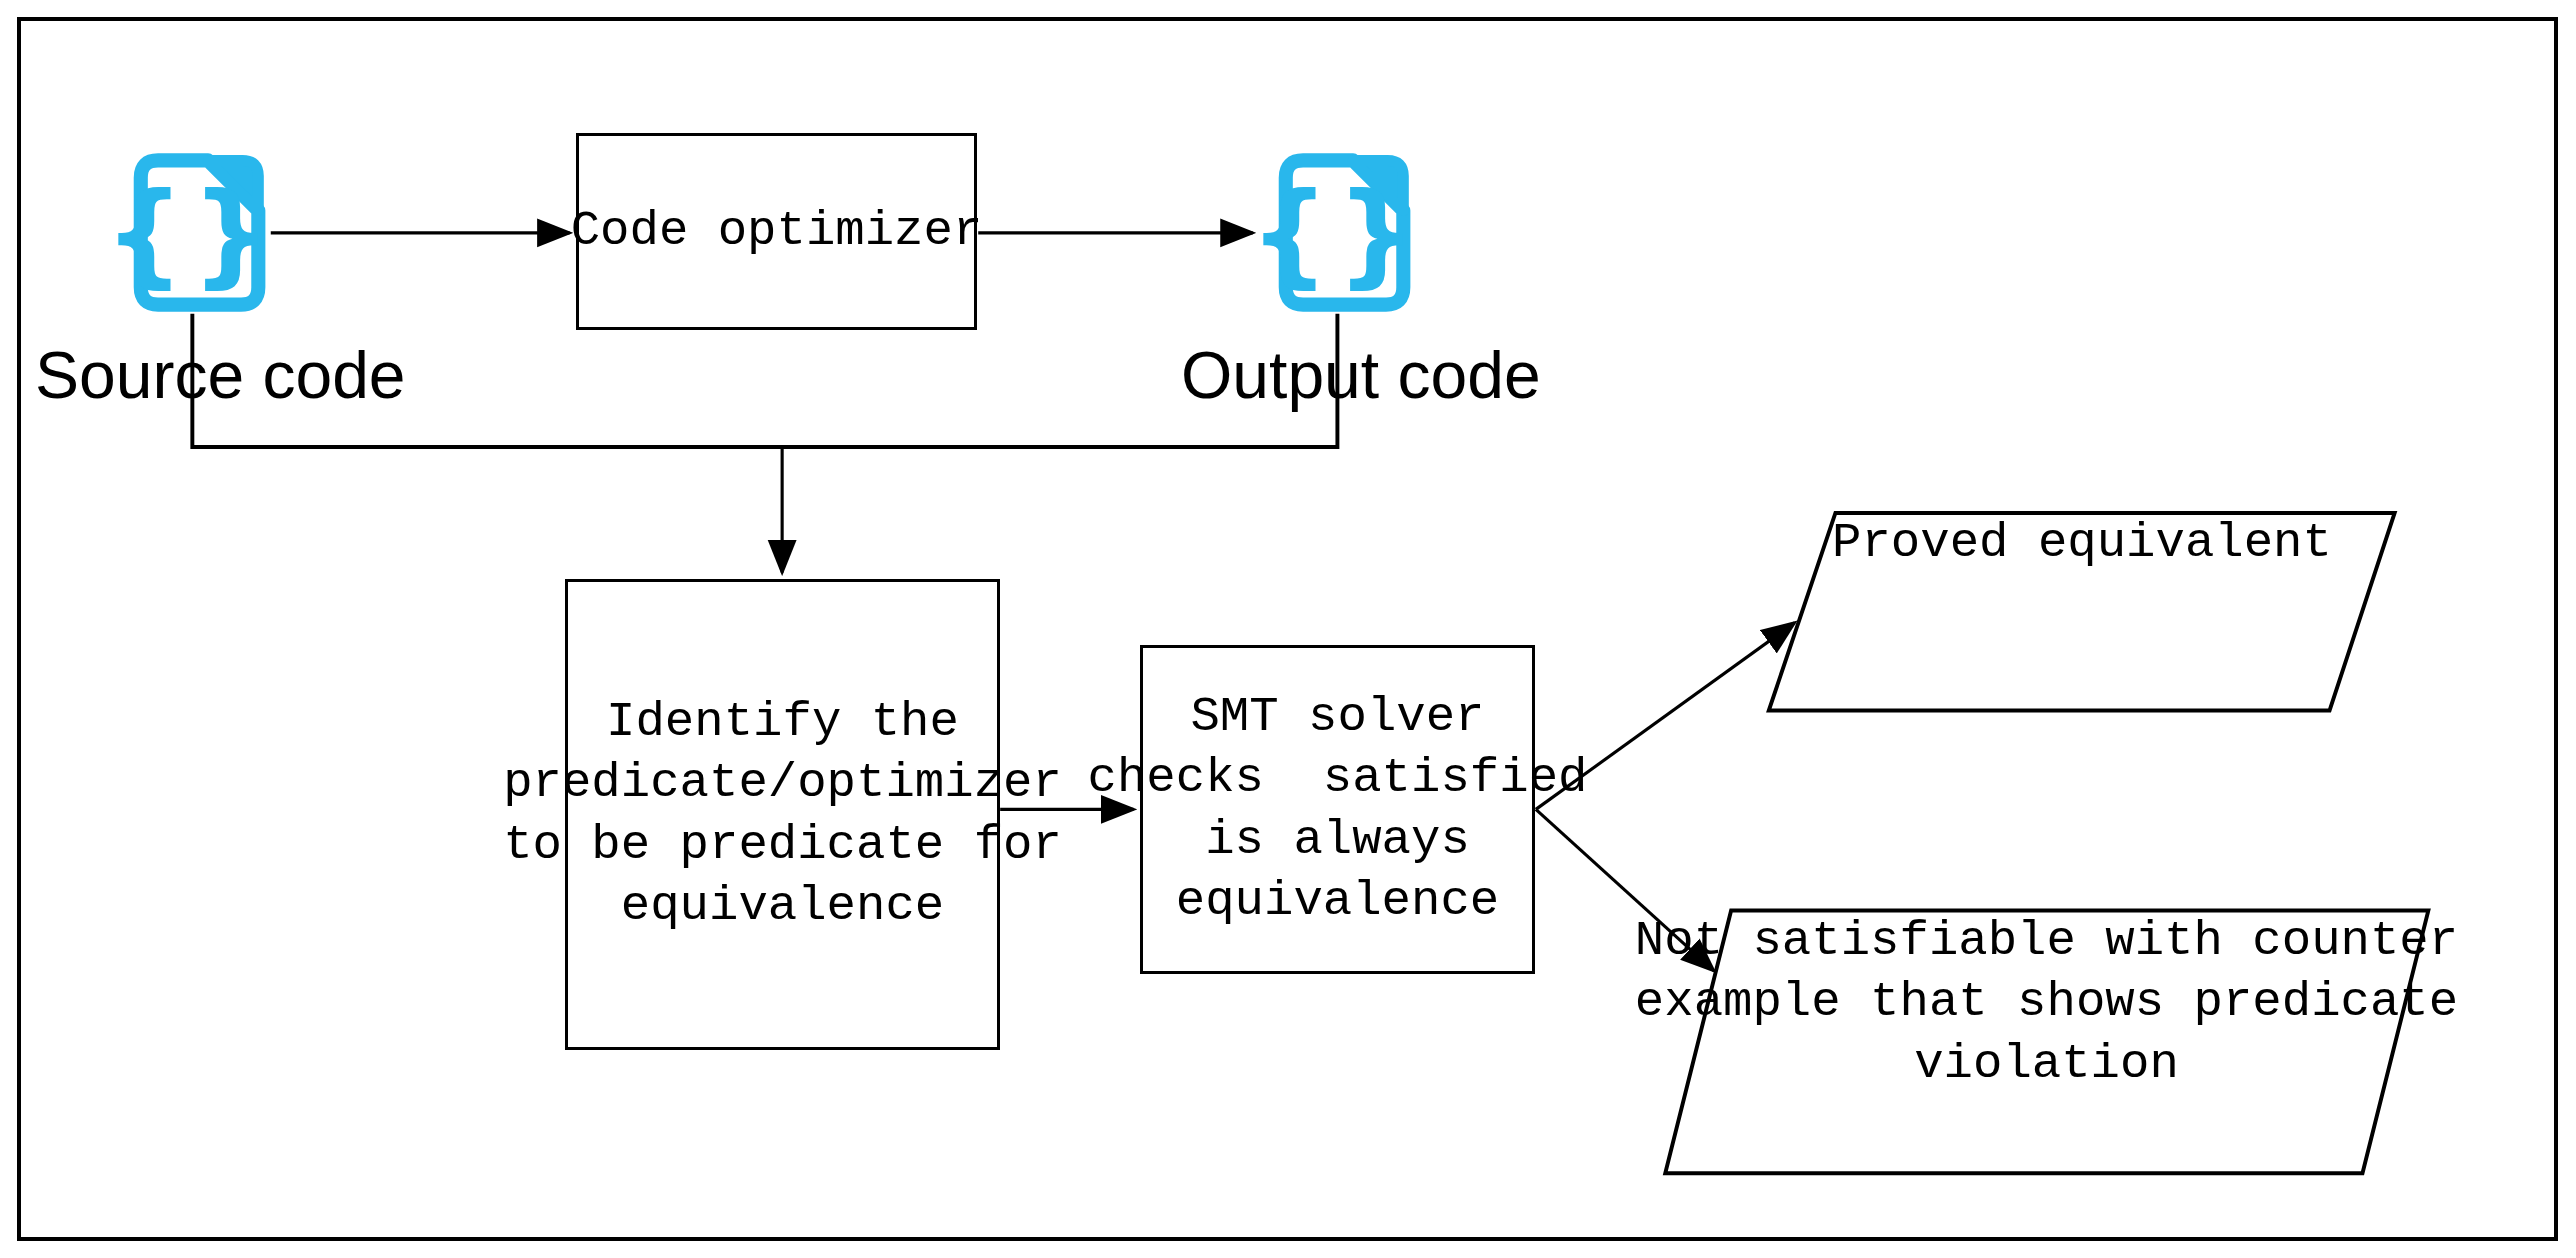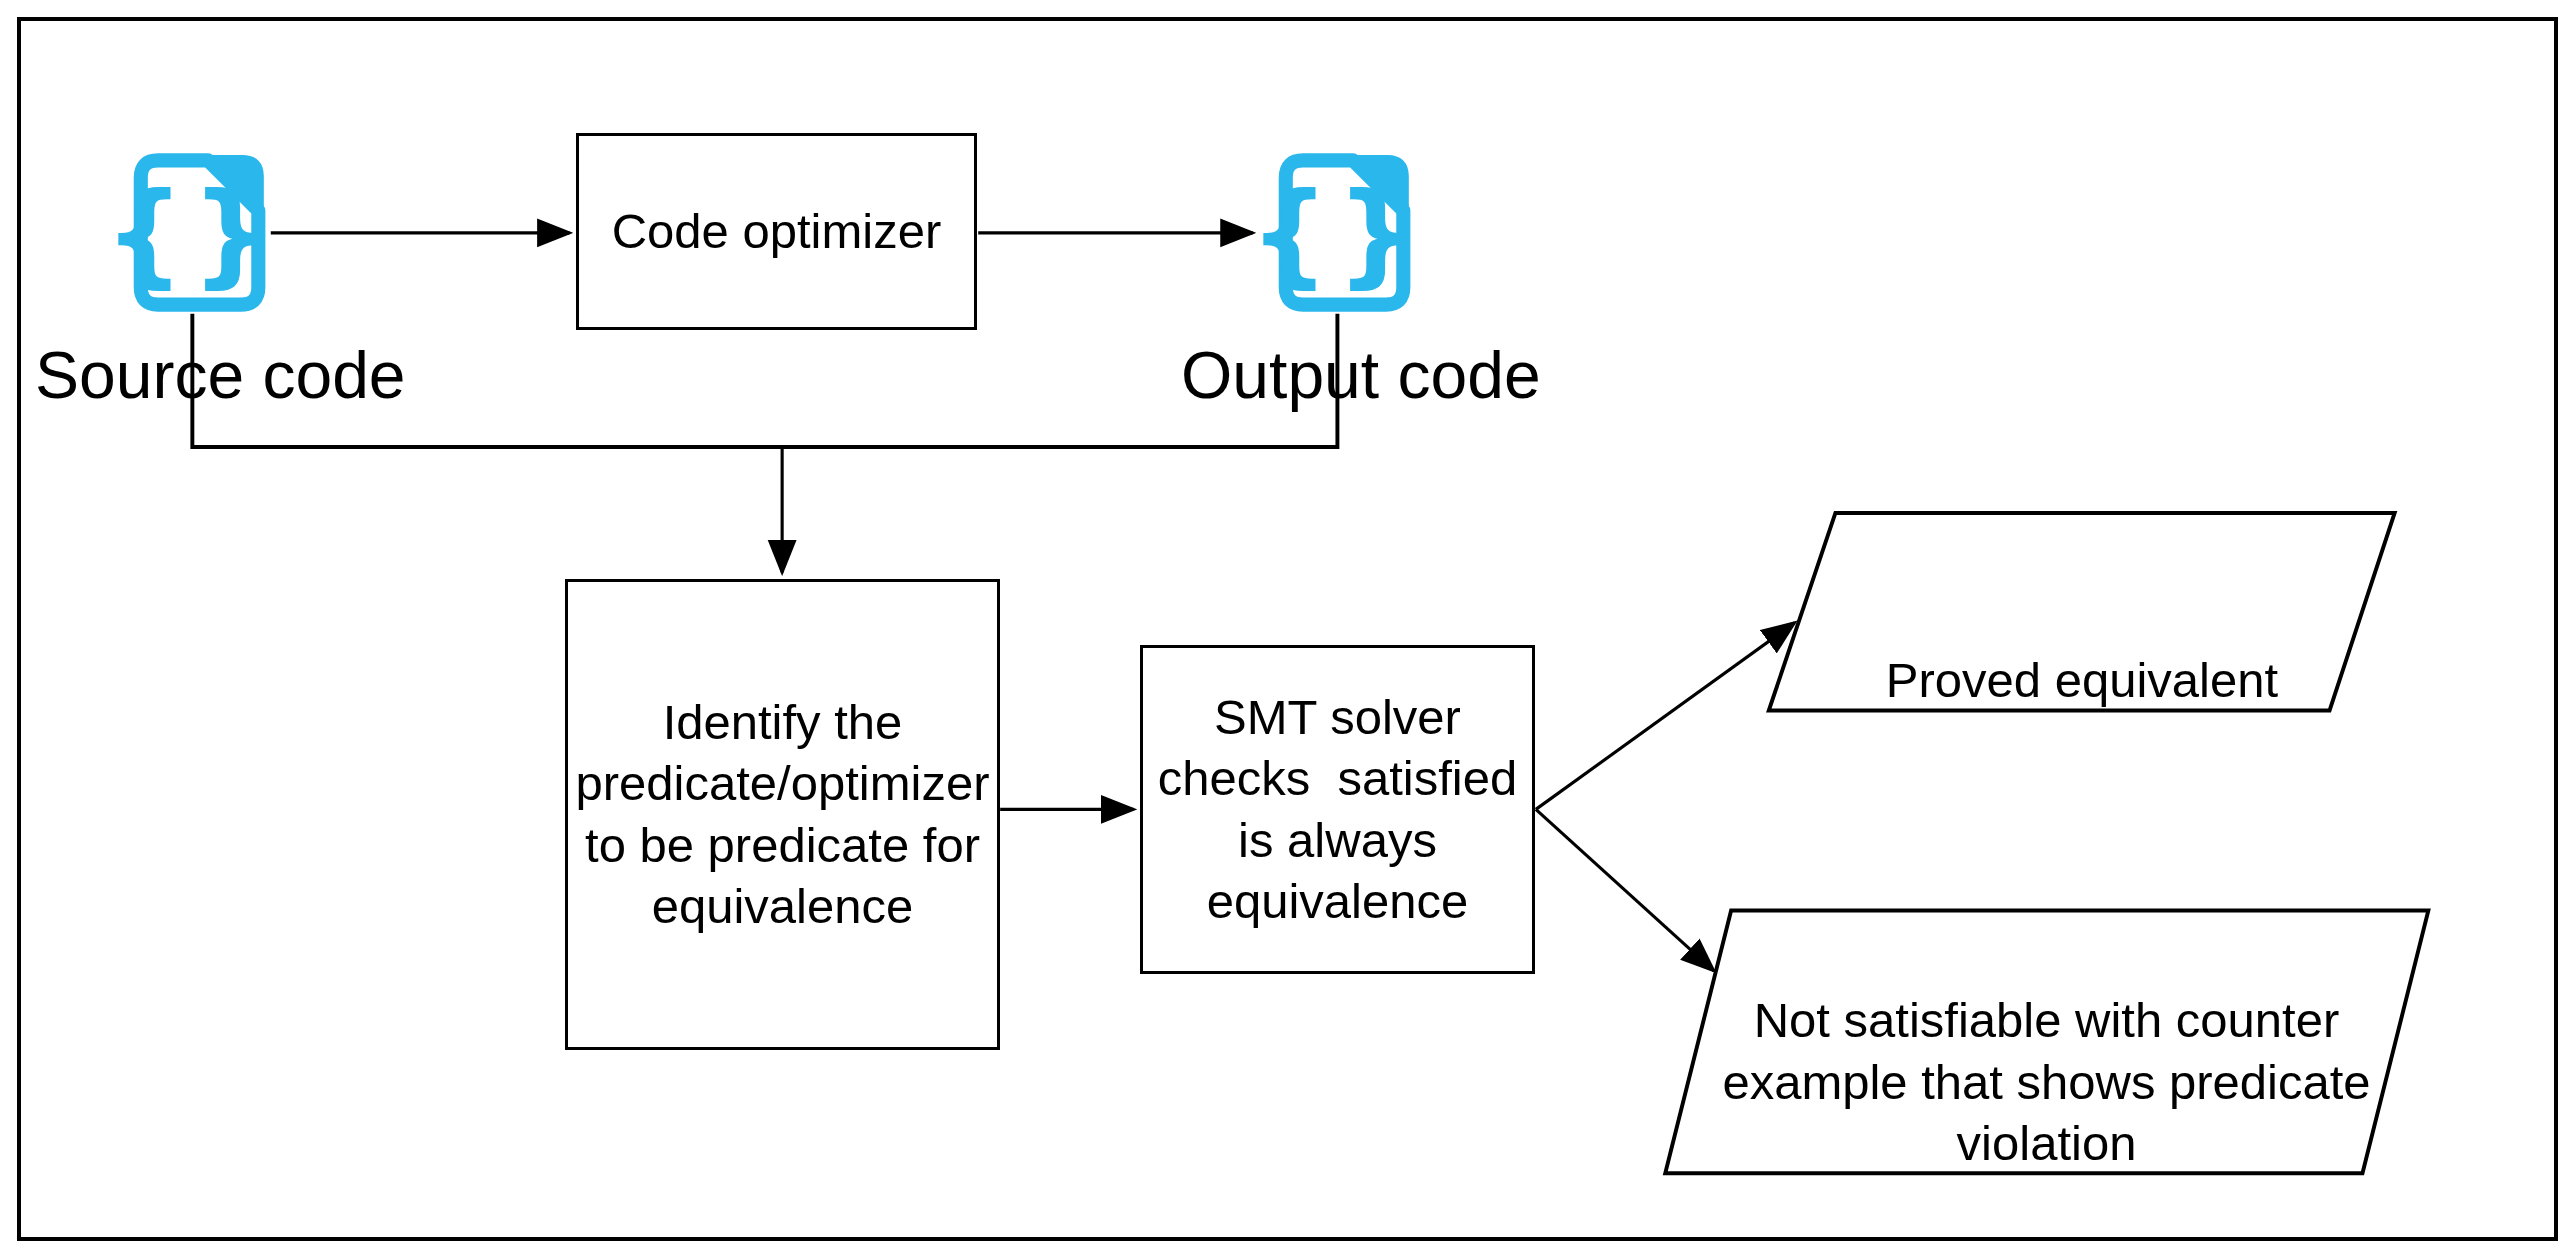--- a/index.html
+++ b/index.html
@@ -38,27 +38,27 @@
     background: #ffffff;
     border: 3.9px solid #000000;
     display: flex;
     flex-direction: column;
     align-items: center;
     justify-content: center;
     text-align: center;
     font-size: 49px;
     line-height: 1.25;
   }
-  .box .line, .plabel .line { white-space: pre; }
+  .box .line, .plabel .line { white-space: pre; font-family: Liberation Mono, monospace; }
   .plabel {
     position: absolute;
     display: flex;
     flex-direction: column;
     align-items: center;
-    justify-content: flex-end;
+    justify-content: flex-start;
     text-align: center;
     font-size: 49px;
     line-height: 1.25;
     pointer-events: none;
   }
   .icon-label {
     position: absolute;
     width: 314px;
     text-align: left;
     font-size: 66px;

